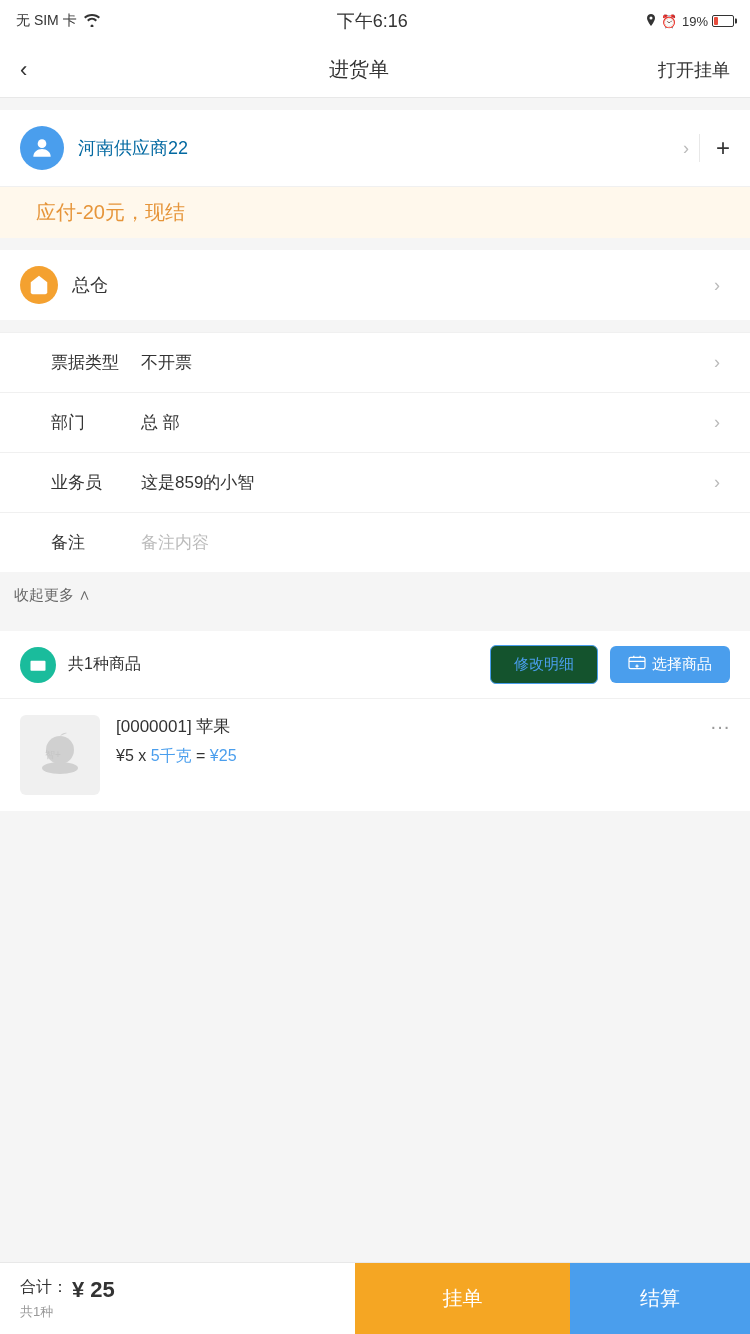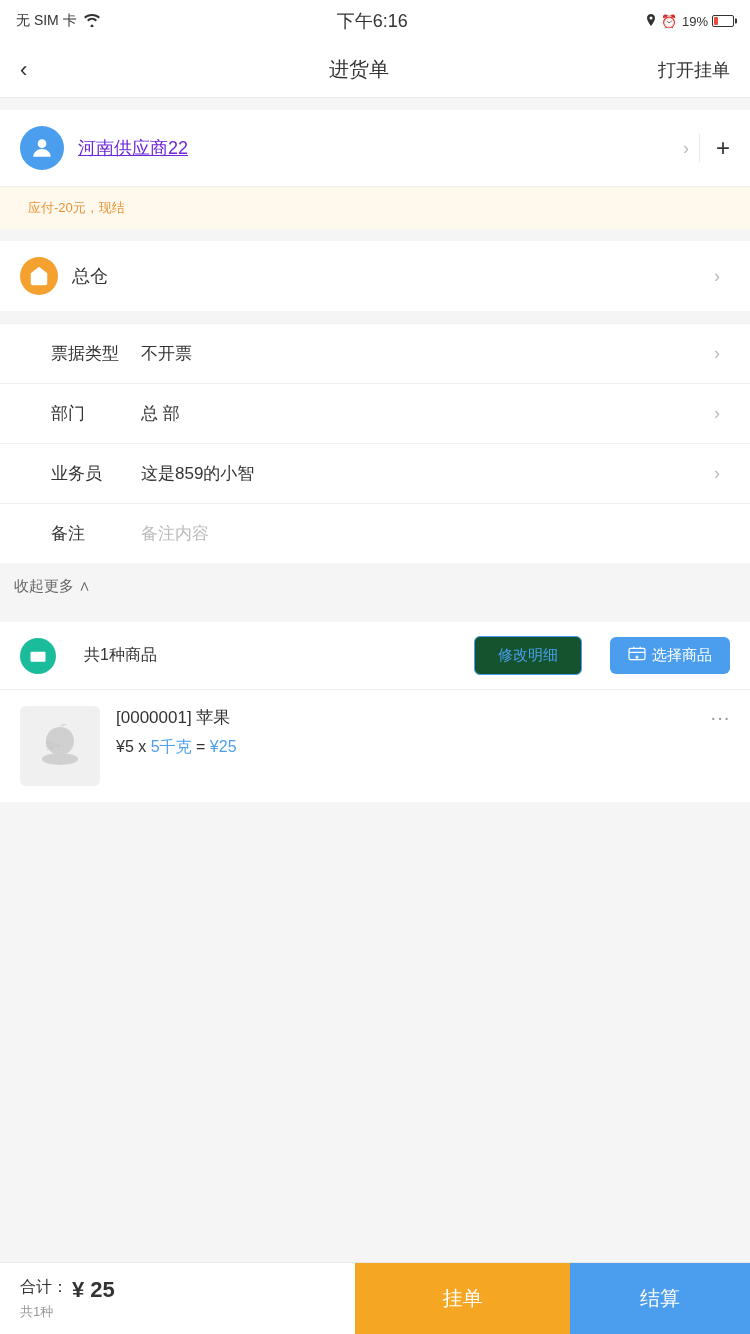--- a/index.html
+++ b/index.html
@@ -91,41 +91,40 @@
       width: 44px; height: 44px; border-radius: 50%;
       background: #4a9eed;
       display: flex; align-items: center; justify-content: center;
       margin-right: 14px;
       flex-shrink: 0;
     }
     .supplier-avatar svg { width: 26px; height: 26px; fill: white; }
     .supplier-name {
       flex: 1;
       font-size: 18px;
-      color: #6d28d9;
-      text-decoration: underline;
+      color: #0369a1;
     }
     .chevron {
       color: #bbb;
       font-size: 18px;
       margin-right: 10px;
     }
     .add-btn {
       font-size: 24px;
       color: #333;
       cursor: pointer;
       padding-left: 16px;
       border-left: 1px solid #e8e8e8;
     }
 
     
     .notice-bar {
       background: #fff8ec;
-      padding: 12px 28px;
-      font-size: 13px;
+      padding: 12px 36px;
+      font-size: 20px;
       color: #e6953a;
     }
 
     
     .warehouse-row {
       background: #fff;
       display: flex;
       align-items: center;
       padding: 16px 20px;
     }
@@ -178,21 +177,21 @@
       color: #666;
       cursor: pointer;
     }
 
     
     .product-header {
       background: #fff;
       display: flex;
       align-items: center;
       padding: 14px 20px;
-      gap: 28px;
+      gap: 12px;
     }
     .product-count-icon {
       width: 36px; height: 36px; border-radius: 50%;
       background: #1abc9c;
       display: flex; align-items: center; justify-content: center;
       flex-shrink: 0;
     }
     .product-count-icon svg { width: 20px; height: 20px; fill: white; }
     .product-count-text {
       flex: 1;

